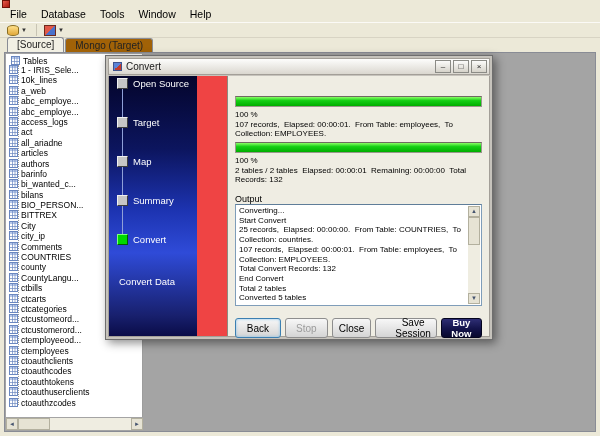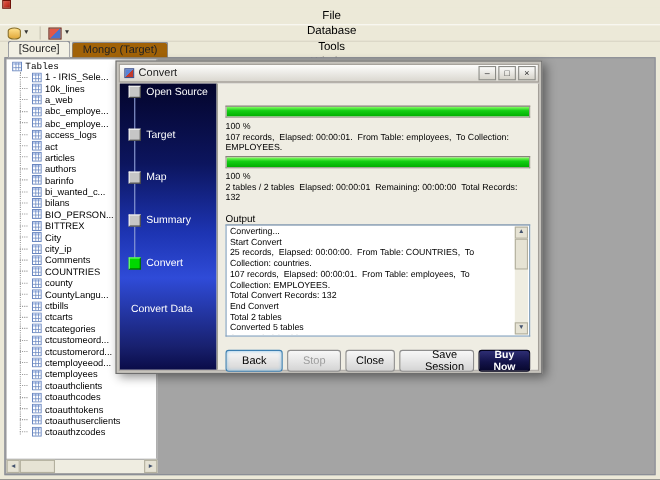--- a/index.html
+++ b/index.html
@@ -9,21 +9,21 @@
     background:#ece9d8; color:#000;
     font-family:"Liberation Sans", sans-serif; font-size:11px;
   }
 
   
   .titlebar { position:absolute; left:0; top:0; right:0; height:7px; background:#ece9d8; }
   .app-icon { position:absolute; left:2px; top:0; width:8px; height:8px;
     background:linear-gradient(135deg,#e85a4a,#a81a0e); border:1px solid #6e1208; }
 
   .menubar { position:absolute; left:0; top:7px; right:0; height:15px;
-    display:flex; align-items:center; padding-left:3px;flex-direction:column; }
+    display:flex; align-items:flex-start; padding-left:3px; }
   .menu-item { padding:1px 7px; font-size:10.5px; cursor:default; }
 
   .toolbar { position:absolute; left:0; top:22px; right:0; height:16px;
     display:flex; align-items:center; gap:2px; padding-left:5px;
     border-top:1px solid #fbfaf6; border-bottom:1px solid #d8d4c4; }
   .tb-group { display:flex; align-items:center; border:1px solid transparent; padding:1px; }
   .icon-db { display:inline-block; width:12px; height:11px;
     background:linear-gradient(180deg,#ffe08a,#e0a83a); border:1px solid #8a6d20; border-radius:6px/3px; }
   .icon-conv { display:inline-block; width:12px; height:11px;
     background:linear-gradient(135deg,#e05848 49%,#4a72cc 51%); border:1px solid #6e2a1e; }
@@ -37,26 +37,26 @@
     border-radius:3px 3px 0 0; color:#222; cursor:default; }
   .tab.active { height:15px; background:#f2f0e4; position:relative; z-index:3; }
 
   
   .main { position:absolute; left:4px; top:52px; width:592px; height:380px;
     background:#a4a4a4; border:1px solid #898c95; }
 
   .tree { position:absolute; left:1px; top:1px; width:137px; bottom:14px;
     background:#fff; border-right:1px solid #9c9c9c; overflow:hidden;
     font-size:8.5px; }
-  .tree-root { display:flex; align-items:flex-start; gap:3px; height:11px; padding:2px 2px 0 5px; white-space:nowrap;font-family:Liberation Mono, monospace; }
+  .tree-root { display:flex; align-items:flex-start; gap:3px; height:11px; padding:2px 2px 0 5px; white-space:nowrap; }
   .tree-items { position:relative; }
   .tree-items::before { content:""; position:absolute; left:12px; top:0; bottom:3px;
     border-left:1px dotted #9a9a9a; }
-  .tree-item { display:flex; align-items:center; gap:3px; height:10.4px;
-    padding-left:20px; white-space:nowrap; cursor:default; }
+  .tree-item { display:flex; align-items:flex-start; gap:3px; height:10.4px;
+    white-space:nowrap; cursor:default; }
   .tree-item::before { content:""; width:7px; height:0; border-top:1px dotted #9a9a9a;
     margin-left:-8px; margin-right:1px; flex:none; }
   .ticon { display:inline-flex; flex:none; width:9px; height:9px; }
 
   .hscroll { position:absolute; left:1px; bottom:1px; width:137px; height:12px;
     background:#efede1; display:flex; align-items:stretch; }
   .hs-btn { width:12px; background:#e6e3d4; border:1px solid #b3b09e;
     font-size:6px; line-height:10px; text-align:center; color:#44536e; flex:none; }
   .hs-thumb { width:32px; background:#e6e3d4; border:1px solid #b3b09e; flex:none; }
   .hs-btn.right { margin-left:auto; }
@@ -68,21 +68,21 @@
   .dlg-titlebar { height:17px; background:linear-gradient(180deg,#fdfdfc,#dad7cf);
     border:1px solid #a39f98; display:flex; align-items:center; padding:0 2px 0 4px; }
   .dlg-icon { width:9px; height:9px; flex:none; margin-right:4px;
     background:linear-gradient(135deg,#5a83d6 50%,#c23a2c 50%); border:1px solid #41538c; }
   .dlg-title { font-size:10px; color:#1a1a1a; }
   .dlg-btns { margin-left:auto; display:flex; gap:2px; }
   .dlg-btn { width:16px; height:13px; font-size:8px; line-height:11px; text-align:center;
     background:linear-gradient(180deg,#fbfbfa,#d6d3ca); border:1px solid #8b8b86; color:#222; cursor:default; }
 
   .dlg-body { position:absolute; left:2px; top:20px; right:2px; bottom:2px;
-    background:#e5e5e5; display:flex; border:1px solid #a39f98; border-top:none; }
+    background:#ef4444; display:flex; border:1px solid #a39f98; border-top:none;gap:30px; }
 
   .wizard-sidebar { position:relative; width:88px; flex:none; color:#fff;
     background:linear-gradient(180deg,#04052c 0%,#0c155e 28%,#1d34b2 52%,#2f4bd8 68%,#18206e 92%,#0a0c48 100%); }
   .steps { position:absolute; left:8px; top:1px; right:0; }
   .steps::before { content:""; position:absolute; left:5px; top:7px; height:158px;
     border-left:1px solid #8fa0d8; }
   .step { position:relative; display:flex; align-items:center; gap:5px; height:12px; margin-bottom:27px; }
   .sq { width:11px; height:11px; flex:none; background:#c6c6c6;
     border:1px solid #3c3c3c; border-top-color:#f0f0f0; border-left-color:#f0f0f0; z-index:1; }
   .step.active .sq { background:#00d800; border-color:#005c00; border-top-color:#7dff7d; border-left-color:#7dff7d; }
@@ -263,20 +263,32 @@
                 <rect x="0.5" y="0.5" width="8" height="8" fill="#fff" stroke="#6a87c0"></rect>
                 <rect x="1" y="1" width="7" height="2" fill="#b8c9ea"></rect>
                 <line x1="3.5" y1="1" x2="3.5" y2="8" stroke="#6a87c0" stroke-width="0.7"></line>
                 <line x1="6" y1="1" x2="6" y2="8" stroke="#6a87c0" stroke-width="0.7"></line>
                 <line x1="1" y1="5.5" x2="8" y2="5.5" stroke="#6a87c0" stroke-width="0.7"></line>
               </svg>
             </span>
             <span class="tlabel">act</span>
           </div>
 
+          <div class="tree-item">
+            <span class="ticon">
+              <svg width="9" height="9" viewBox="0 0 9 9">
+                <rect x="0.5" y="0.5" width="8" height="8" fill="#fff" stroke="#6a87c0"></rect>
+                <rect x="1" y="1" width="7" height="2" fill="#b8c9ea"></rect>
+                <line x1="3.5" y1="1" x2="3.5" y2="8" stroke="#6a87c0" stroke-width="0.7"></line>
+                <line x1="6" y1="1" x2="6" y2="8" stroke="#6a87c0" stroke-width="0.7"></line>
+                <line x1="1" y1="5.5" x2="8" y2="5.5" stroke="#6a87c0" stroke-width="0.7"></line>
+              </svg>
+            </span>
+            <span class="tlabel">all_ariadne</span>
+          </div>
 
           <div class="tree-item">
             <span class="ticon">
               <svg width="9" height="9" viewBox="0 0 9 9">
                 <rect x="0.5" y="0.5" width="8" height="8" fill="#fff" stroke="#6a87c0"></rect>
                 <rect x="1" y="1" width="7" height="2" fill="#b8c9ea"></rect>
                 <line x1="3.5" y1="1" x2="3.5" y2="8" stroke="#6a87c0" stroke-width="0.7"></line>
                 <line x1="6" y1="1" x2="6" y2="8" stroke="#6a87c0" stroke-width="0.7"></line>
                 <line x1="1" y1="5.5" x2="8" y2="5.5" stroke="#6a87c0" stroke-width="0.7"></line>
               </svg>

